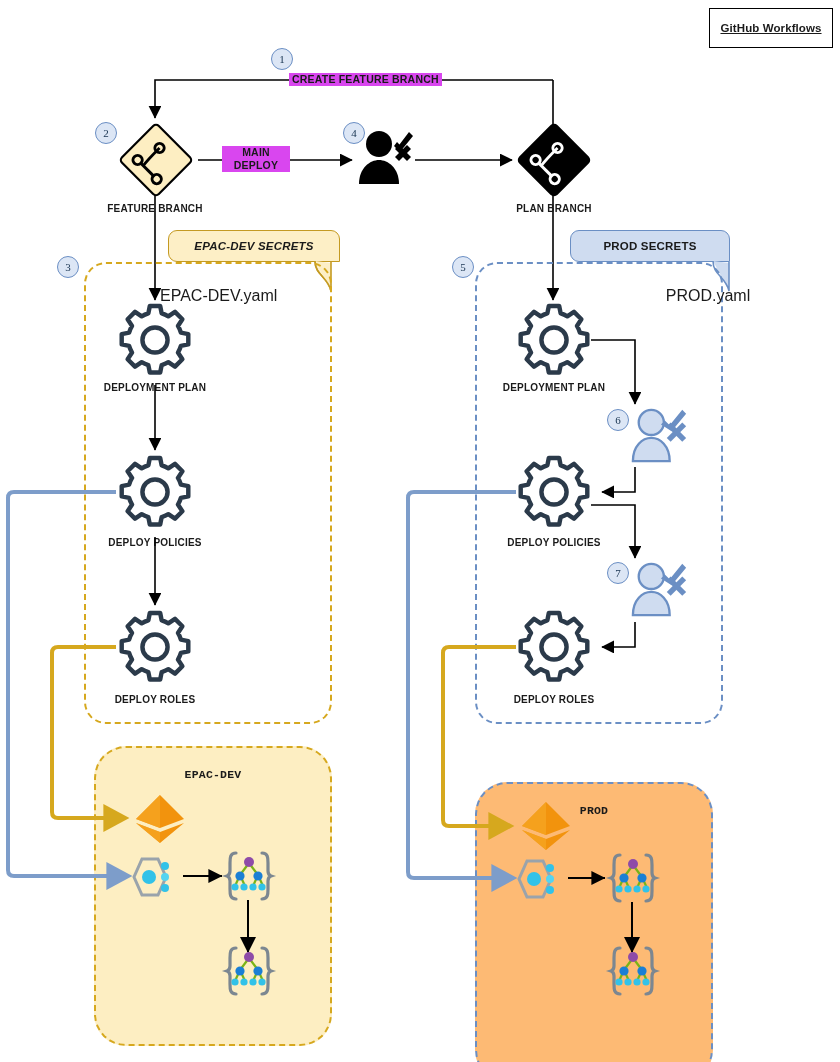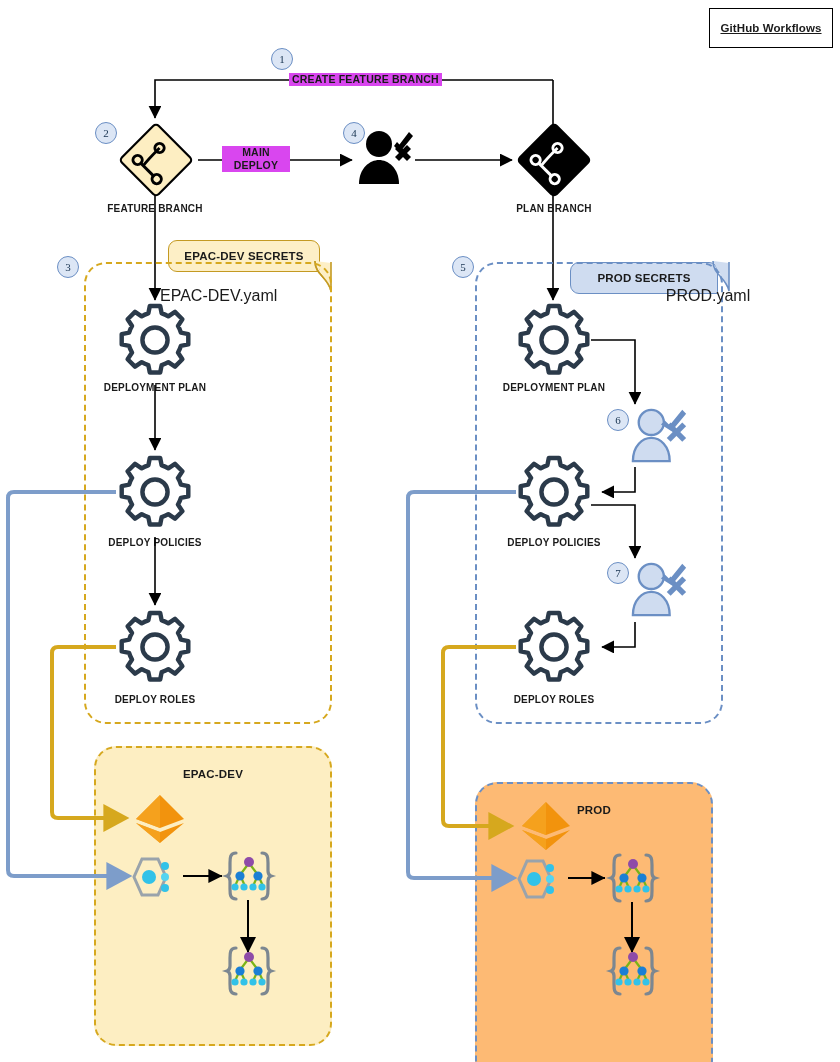--- a/index.html
+++ b/index.html
@@ -74,22 +74,23 @@
   }
   .secrets-tab.blue {
     border-color: #6b8fc4;
     background: #cfdcf0;
   }
   .tab-tail { overflow: visible; }
 
   
   .env-panel {
     border: 2.5px dashed #d6a81e;
-    border-radius: 22px;
+    border-radius: 32px;
     background: #fdeec2;
+    font-family: Liberation Mono, monospace;
   }
   .env-panel.blue {
     border-color: #6b8fc4;
     background: #fdba74;
     margin-top: 32px;
   }
   .env-title {
     position: absolute; left: 0; right: 0; top: 20px;
     text-align: center;
     font-size: 11.5px; font-weight: bold; color: #1a1a1a;
@@ -176,30 +177,30 @@
     <g transform="translate(38,38) rotate(-45) translate(-18,-19)" fill="none" stroke="#fff" stroke-width="3">
       <circle cx="5" cy="6" r="4.6"></circle>
       <circle cx="29" cy="13" r="4.6"></circle>
       <circle cx="5" cy="33" r="4.6"></circle>
       <path d="M5,10.6 L5,28.4"></path>
       <path d="M5,14 C5,14 12,13 29,13" stroke-width="2.8"></path>
     </g>
   </svg>
   <div class="abs caption" style="left:459px;top:203px;width:190px;">PLAN BRANCH</div>
 
-  <div class="abs secrets-tab" style="left:168px;top:240px;width:152px;">
+  <div class="abs secrets-tab" style="left:168px;top:230px;width:172px;font-style:italic;">
     <span>EPAC-DEV SECRETS</span>
   </div>
   <svg class="abs tab-tail" style="left:314px;top:261px;width:26px;height:32px;">
     <path d="M1,0 C1,14 14,16 17,30" stroke="#c49a22" stroke-width="1.6" fill="#fdefc6"></path>
     <path d="M17,30 L17,2 L1,0 Z" fill="#fdefc6" stroke="none"></path>
     <path d="M1,0 C1,14 14,16 17,30 L17,1" stroke="#c49a22" stroke-width="1.6" fill="none"></path>
   </svg>
 
-  <div class="abs secrets-tab blue" style="left:570px;top:230px;width:148px;margin-top:32px;">
+  <div class="abs secrets-tab blue" style="left:570px;top:230px;width:160px;">
     <span>PROD SECRETS</span>
   </div>
   <svg class="abs tab-tail" style="left:712px;top:261px;width:26px;height:32px;">
     <path d="M17,30 L17,2 L1,0 Z" fill="#cfdcf0" stroke="none"></path>
     <path d="M1,0 C1,14 14,16 17,30 L17,1" stroke="#6b8fc4" stroke-width="1.6" fill="none"></path>
   </svg>
 
   <div class="abs pipeline" style="left:84px;top:262px;width:248px;height:462px;"></div>
   <div class="abs badge" style="left:57px;top:256px;">
     <span>3</span>

